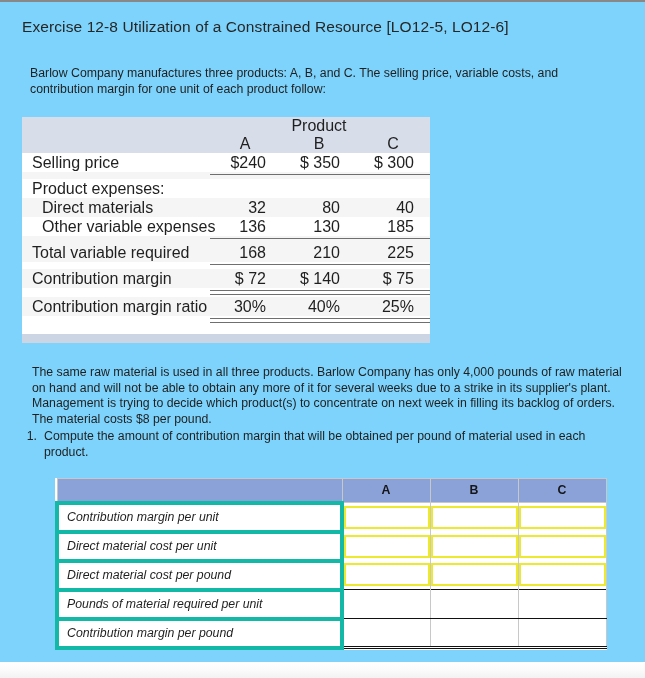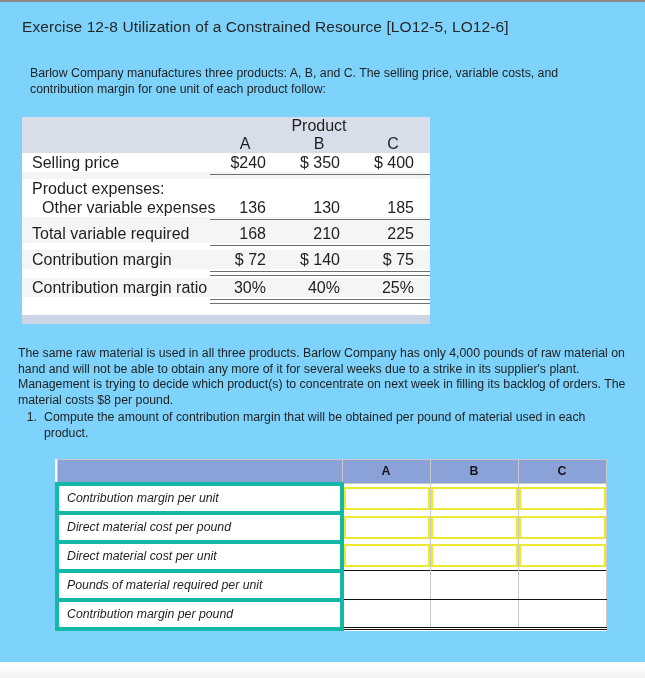--- a/index.html
+++ b/index.html
@@ -140,21 +140,21 @@
     height: 3px;
   }
   .fin tr.footbar td {
     height: 9px;
     background: #ccd5e3;
   }
 
   
   .para2 {
     margin: 0;
-    padding: 22px 12px 0 18px;
+    padding: 22px 12px 0 32px;
     font-size: 12.3px;
     line-height: 15.6px;
     color: #1f1f1f;
   }
 
   .required-head {
     margin: 0;
     padding: 17px 0 0 22px;
     font-size: 12.3px;
     font-weight: bold;
@@ -273,32 +273,38 @@
             <td></td>
             <td class="ctr">A</td>
             <td class="ctr">B</td>
             <td class="ctr">C</td>
           </tr>
 
           <tr class="plain">
             <td class="lbl">Selling price</td>
             <td class="num">$240</td>
             <td class="num">$ 350</td>
-            <td class="num">$ 400</td>
+            <td class="num">$ 300</td>
           </tr>
           <tr class="shade rule">
             <td></td>
             <td class="ruleline" colspan="3"></td>
           </tr>
 
           <tr class="plain">
             <td class="lbl">Product expenses:</td>
             <td class="num"></td>
             <td class="num"></td>
             <td class="num"></td>
+          </tr>
+          <tr class="shade">
+            <td class="lbl indent">Direct materials</td>
+            <td class="num">32</td>
+            <td class="num">80</td>
+            <td class="num">40</td>
           </tr>
           <tr class="plain">
             <td class="lbl indent">Other variable expenses</td>
             <td class="num">136</td>
             <td class="num">130</td>
             <td class="num">185</td>
           </tr>
           <tr class="shade rule">
             <td></td>
             <td class="ruleline" colspan="3"></td>
@@ -380,33 +386,33 @@
                 <span class="inputbox"></span>
               </td>
             <td class="cellwrap">
                 <span class="inputbox"></span>
               </td>
             <td class="cellwrap">
                 <span class="inputbox"></span>
               </td>
           </tr>
           <tr>
+            <td class="rl">Direct material cost per unit</td>
+            <td class="cellwrap">
+                <span class="inputbox"></span>
+              </td>
+            <td class="cellwrap">
+                <span class="inputbox"></span>
+              </td>
+            <td class="cellwrap">
+                <span class="inputbox"></span>
+              </td>
+          </tr>
+          <tr>
             <td class="rl">Direct material cost per pound</td>
-            <td class="cellwrap">
-                <span class="inputbox"></span>
-              </td>
-            <td class="cellwrap">
-                <span class="inputbox"></span>
-              </td>
-            <td class="cellwrap">
-                <span class="inputbox"></span>
-              </td>
-          </tr>
-          <tr>
-            <td class="rl">Direct material cost per unit</td>
             <td class="cellwrap">
                 <span class="inputbox"></span>
               </td>
             <td class="cellwrap">
                 <span class="inputbox"></span>
               </td>
             <td class="cellwrap">
                 <span class="inputbox"></span>
               </td>
           </tr>

